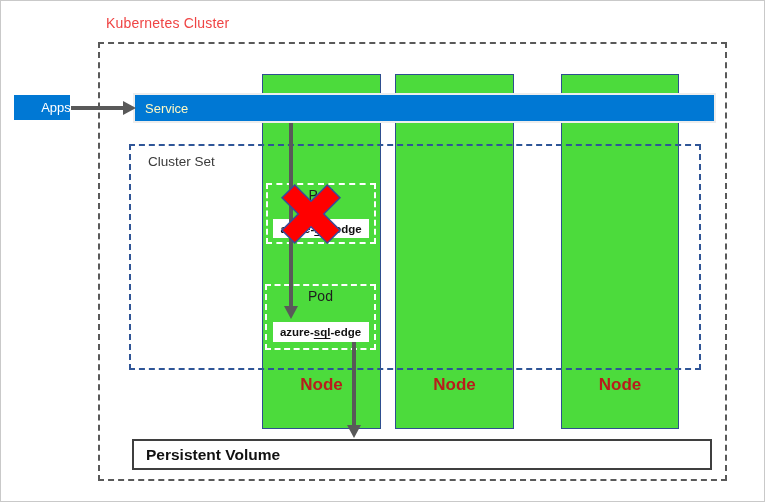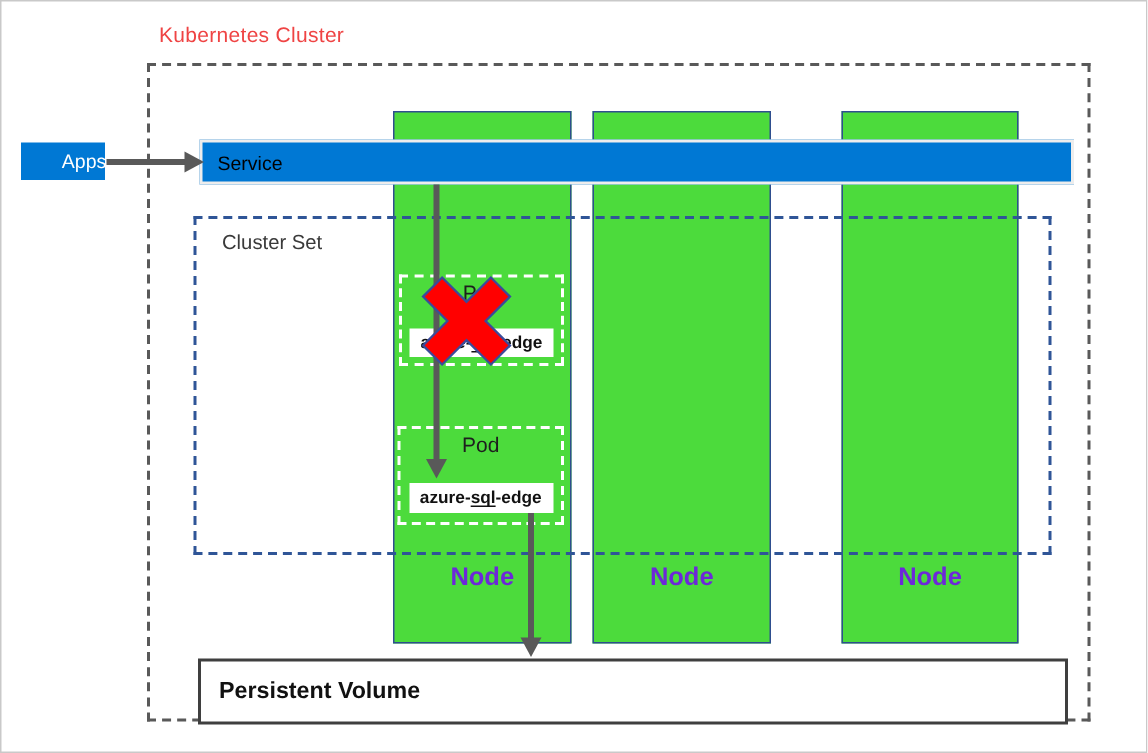--- a/index.html
+++ b/index.html
@@ -33,41 +33,41 @@
     background: #0078d4;
     color: #ffffff; font-size: 13px;
     display: flex; align-items: center; justify-content: center; padding-left: 28px;
   }
 
   .service-bar {
     position: absolute;
     left: 132px; top: 92px; width: 583px; height: 30px;
     background: #0078d4;
     border: 2px solid #ededed;
-    color: #000000; font-size: 13px;
+    color: #fef9c3; font-size: 13px;
     display: flex; align-items: center;
     padding-left: 10px;
     z-index: 5;
   }
 
   .node {
     position: absolute;
     top: 73px; height: 355px;
     background: #4cdb3c;
     border: 1px solid #2e4e8f;
     z-index: 2;
   }
   .node-1 { left: 261px; width: 119px; }
   .node-2 { left: 394px; width: 119px; }
   .node-3 { left: 560px; width: 118px; }
   .node-label {
     position: absolute;
     left: 0; right: 0; top: 300px;
     text-align: center;
-    color: #6d28d9; font-weight: bold; font-size: 17px;
+    color: #b91c1c; font-weight: bold; font-size: 17px;
   }
 
   .replica-box {
     position: absolute;
     left: 128px; top: 143px; width: 572px; height: 226px;
     border: 2px dashed #2f5597;
     z-index: 3;
   }
   .replica-label {
     position: absolute;
@@ -102,21 +102,21 @@
     text-decoration-line: underline;
     text-decoration-style: wavy;
     text-decoration-color: #e03c31;
     text-decoration-thickness: 1px;
     text-underline-offset: 2px;
     text-decoration: underline;
   }
 
   .pv-box {
     position: absolute;
-    left: 131px; top: 438px; width: 580px; height: 44px;
+    left: 131px; top: 438px; width: 580px; height: 31px;
     background: #ffffff;
     border: 2px solid #3f3f3f;
     display: flex; align-items: center;
     padding-left: 12px;
     font-size: 15.5px; font-weight: bold; color: #111111;
     z-index: 6;
   }
 
   .overlay {
     position: absolute; left: 0; top: 0;

